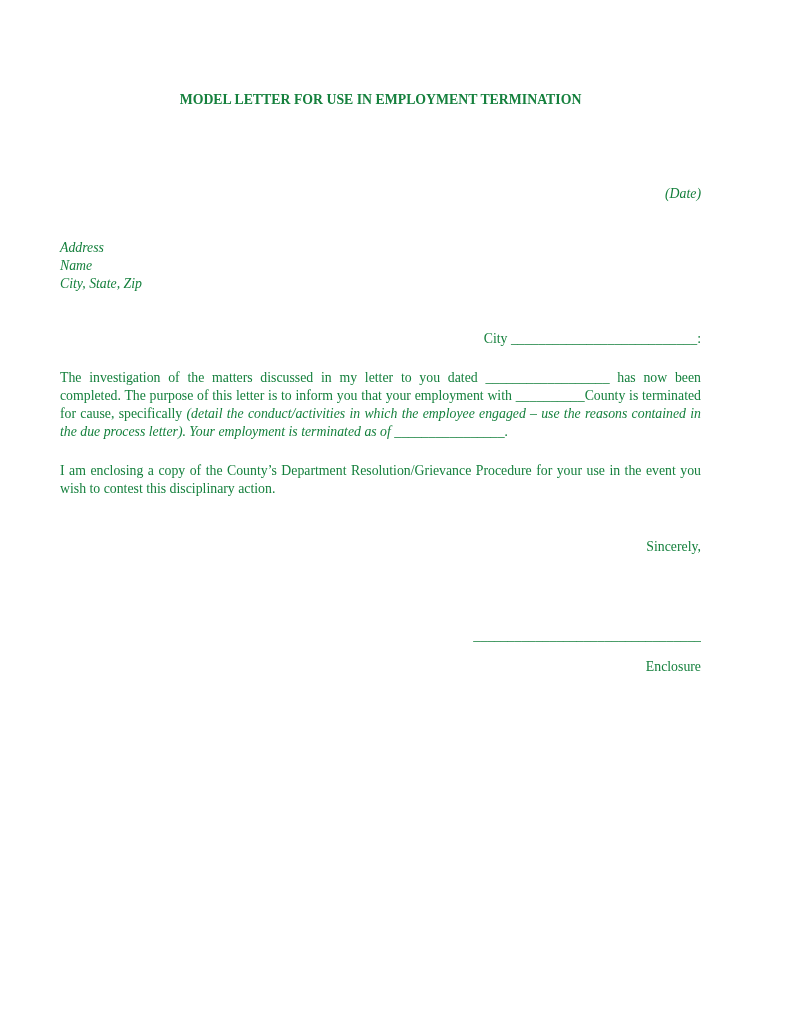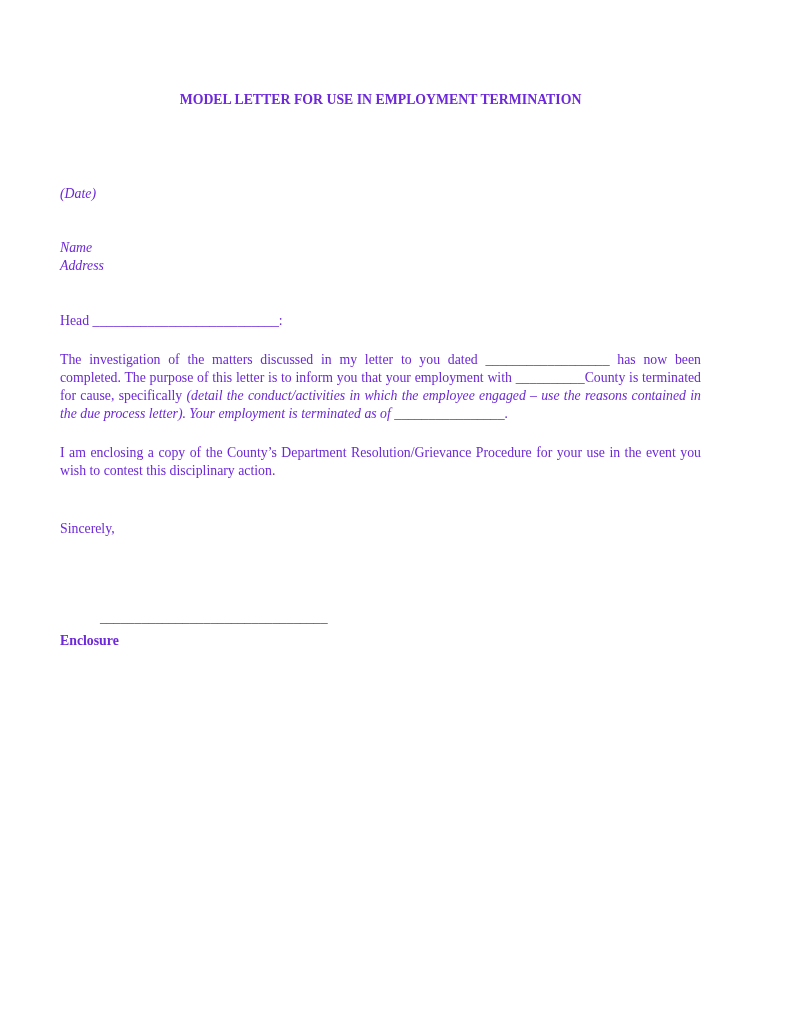--- a/index.html
+++ b/index.html
@@ -10,78 +10,78 @@
   .page {
     position: relative;
     width: 788px;
     height: 1020px;
     background: #ffffff;
     box-sizing: border-box;
     padding: 90px 87px 0 60px;
     font-family: "Liberation Serif", "DejaVu Serif", serif;
     font-size: 13.8px;
     line-height: 18px;
-    color: #6d28d9;
+    color: #15803d;
   }
   .title {
     text-align: center;
     font-weight: bold;
     font-size: 13.8px;
     line-height: 19px;
     margin: 0 0 0 0;
   }
   .italic { font-style: italic; margin-top: 40px; }
   .date-block {
     margin-top: 76px;
     margin-bottom: 0;
   }
   .recipient-block {
     margin-top: 36px;
   }
   .salutation {
     margin: 37px 0 0 0;
   }
-  p { margin: 0; }
+  p { margin: 0; text-align: right; }
   .para {
     margin-top: 21px;
     text-align: justify;
   }
   .closing {
     margin-top: 40px;
   }
   .sig-line {
     margin-top: 71px;
     letter-spacing: 0;
     margin-left: 40px;
   }
   .sig-title {
     margin-top: 0;
   }
   .enclosure {
-    margin-top: 5px;
-    font-weight: bold;
+    margin-top: 13px;
   }
 </style>
 </head>
 <body>
 
 <div class="page">
 
   <div class="title">
     <div>MODEL LETTER FOR USE IN EMPLOYMENT TERMINATION</div>
   </div>
 
   <p class="italic date-block">(Date)</p>
 
   <div class="italic recipient-block">
+    <div>Address</div>
     <div>Name</div>
-    <div>Address</div>
+    <div>City, State, Zip</div>
   </div>
 
-  <p class="salutation">Head ___________________________:</p>
+  <p class="salutation">City ___________________________:</p>
 
   <p class="para"><span>The investigation of the matters discussed in my letter to you dated __________________ has now been completed.  The purpose of this letter is to inform you that your employment with __________County is terminated for cause, specifically </span><span class="italic">(detail the conduct/activities in which the employee engaged – use the reasons contained in the due process letter).  Your employment is terminated as of ________________.</span></p>
 
 
   <p class="para">I am enclosing a copy of the County’s Department Resolution/Grievance Procedure for your use in the event you wish to contest this disciplinary action.</p>
 
   <p class="closing">Sincerely,</p>
 
   <p class="sig-line">_________________________________</p>
 

